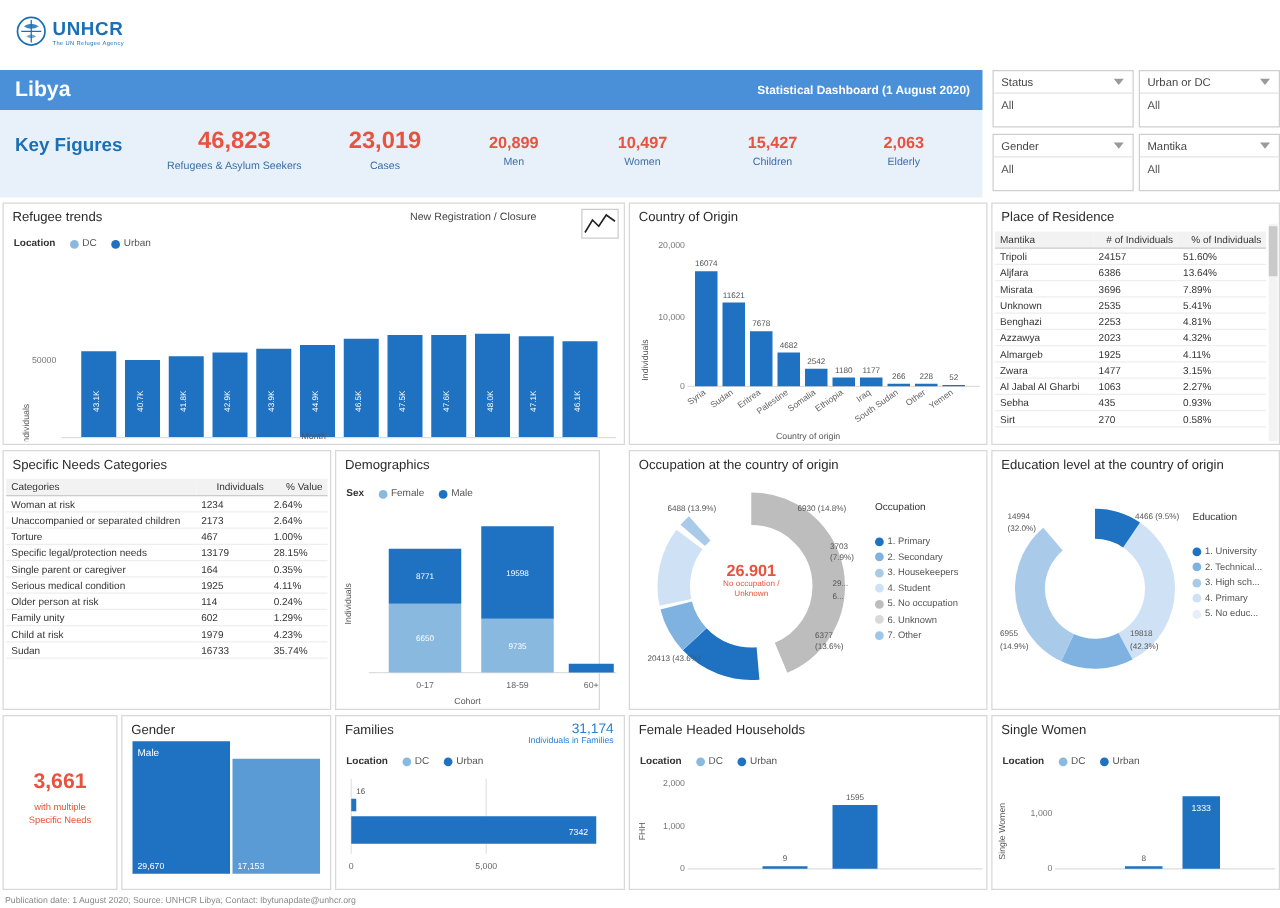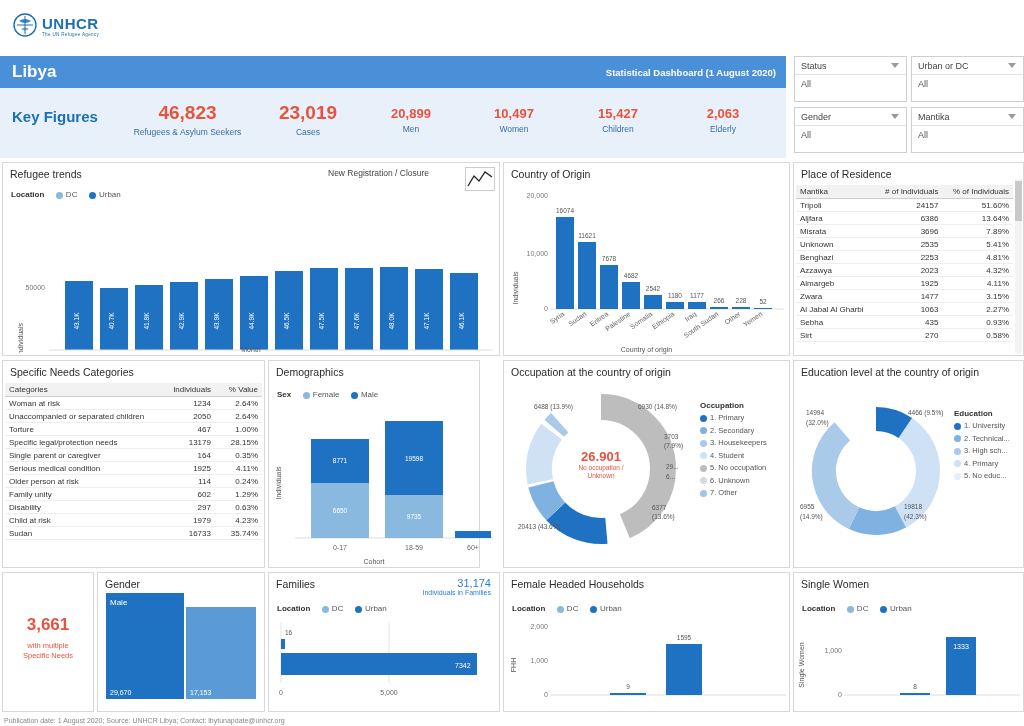--- a/index.html
+++ b/index.html
@@ -37,35 +37,35 @@
   .caret { position:absolute; right:7px; top:6px; width:0;height:0;border-left:4px solid transparent;border-right:4px solid transparent;border-top:5px solid #9a9a9a; }
   .tick { font-size:7px; fill:#777; }
   .bar { fill:#1f72c1; }
   .barlabel { font-size:6.5px; fill:#fff; }
   .vlabel { font-size:6.5px; fill:#555; }
 
   table.dt { border-collapse:collapse; width:100%; font-size:8px; }
   table.dt th { background:#f2f2f2; color:#333; font-weight:normal; text-align:left;
      border-bottom:1px solid #ccc; padding:2px 4px; font-size:8px; }
   table.dt td { padding:1.5px 4px; border-bottom:1px solid #eee; color:#333; }
-  table.dt td.num { text-align:right; }
+  table.dt td.num { }
 
   .legend-dot { display:inline-block;width:7px;height:7px;border-radius:50%;margin-right:3px;vertical-align:middle; }
   .legend-item { display:inline-block; margin-right:9px; font-size:8px; color:#555; vertical-align:middle;}
 
   .scrollbar { position:absolute; right:1px; top:16px; width:7px; bottom:2px; background:#f3f3f3; }
   .scrollbar .thumb { position:absolute; top:2px; left:0; width:7px; height:40px; background:#c9c9c9; }
 
   .footer { position:absolute; left:4px; bottom:2px; font-size:7px; color:#888; }
 
   .donut-center { position:absolute; text-align:center; }
   .donut-center .n { color:#e8533f; font-size:13px; font-weight:bold; }
   .donut-center .c { color:#e8533f; font-size:6.5px; line-height:1.25; }
 
-  .lg-title { font-size:8px; color:#333; font-weight:bold; margin-bottom:3px;}
+  .lg-title { font-size:8px; color:#333; font-weight:normal; margin-bottom:18px;}
   .lg-row { font-size:7.5px; color:#555; margin-bottom:3.5px; white-space:nowrap; }
 </style>
 </head>
 <body>
 
 <div class="abs" id="logo-bar">
   <div class="logo-wrap">
     <svg width="26" height="28" viewBox="0 0 26 28">
       <circle cx="13" cy="13" r="11" fill="none" stroke="#1a6fb5" stroke-width="1.4"></circle>
       <path d="M13 4 L13 22 M5 13 L21 13" stroke="#1a6fb5" stroke-width="1"></path>
@@ -344,21 +344,21 @@
       </tr>
         </thead>
       <tbody>
         <tr>
             <td>Woman at risk</td>
             <td class="num">1234</td>
             <td class="num">2.64%</td>
           </tr>
         <tr>
             <td>Unaccompanied or separated children</td>
-            <td class="num">2050</td>
+            <td class="num">2173</td>
             <td class="num">2.64%</td>
           </tr>
         <tr>
             <td>Torture</td>
             <td class="num">467</td>
             <td class="num">1.00%</td>
           </tr>
         <tr>
             <td>Specific legal/protection needs</td>
             <td class="num">13179</td>
@@ -376,25 +376,20 @@
           </tr>
         <tr>
             <td>Older person at risk</td>
             <td class="num">114</td>
             <td class="num">0.24%</td>
           </tr>
         <tr>
             <td>Family unity</td>
             <td class="num">602</td>
             <td class="num">1.29%</td>
-          </tr>
-        <tr>
-            <td>Disability</td>
-            <td class="num">297</td>
-            <td class="num">0.63%</td>
           </tr>
         <tr>
             <td>Child at risk</td>
             <td class="num">1979</td>
             <td class="num">4.23%</td>
           </tr>
         <tr>
             <td>Sudan</td>
             <td class="num">16733</td>
             <td class="num">35.74%</td>

